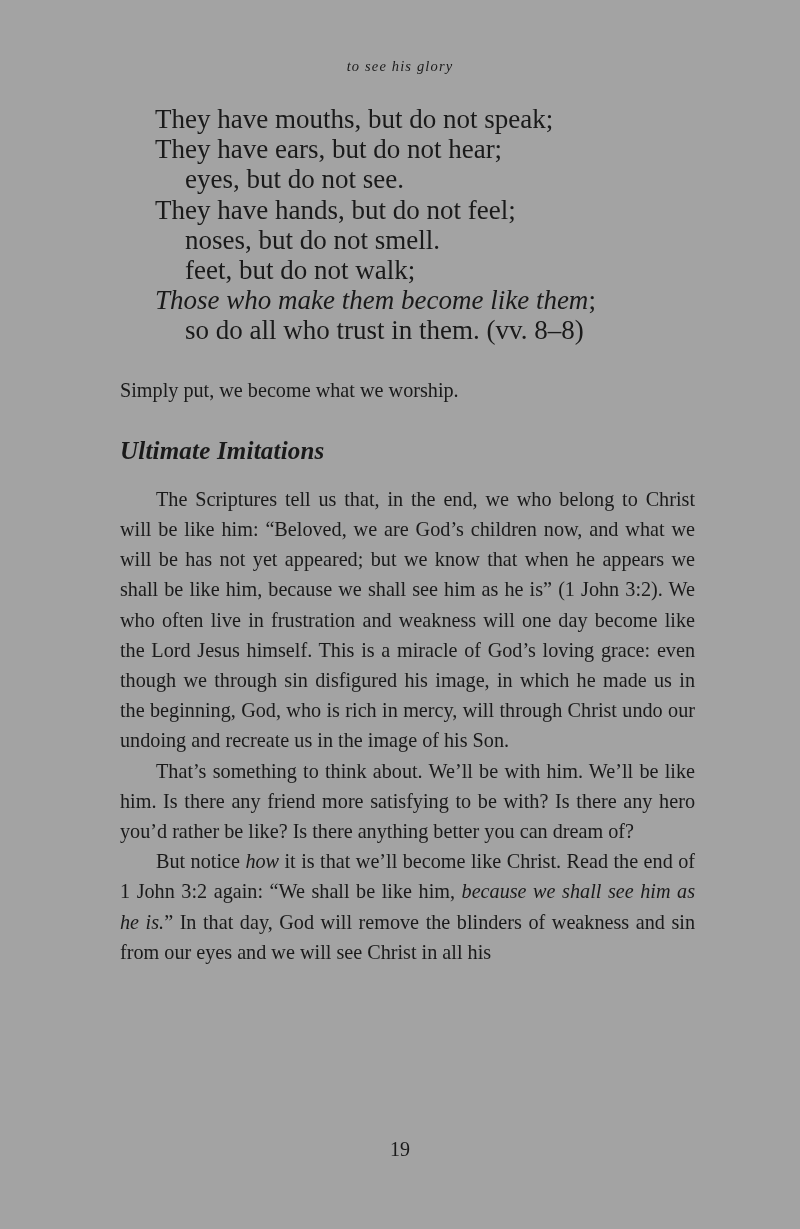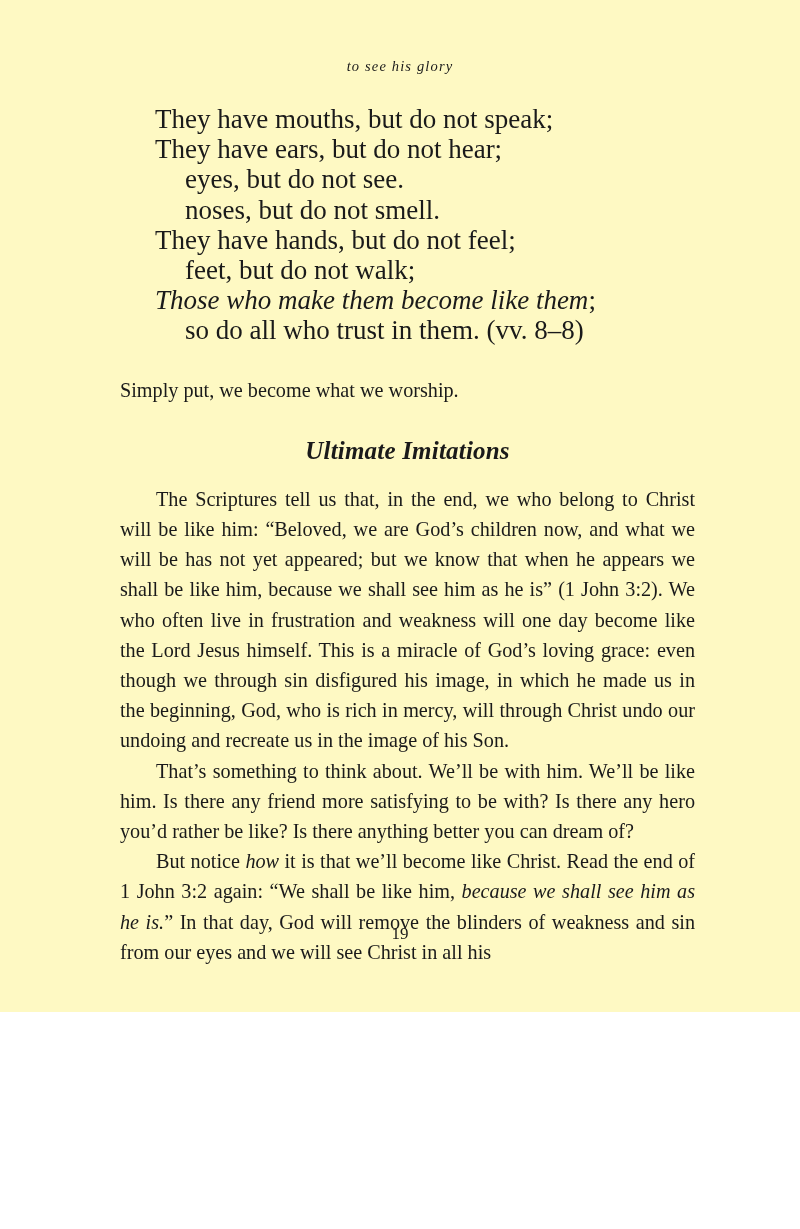--- a/index.html
+++ b/index.html
@@ -4,22 +4,22 @@
 <style>
   html, body {
     margin: 0;
     padding: 0;
     background: #ffffff;
   }
 
   .page {
     position: relative;
     width: 800px;
-    height: 1012px;
-    background: #fef9c3;
+    height: 1229px;
+    background: #a3a3a3;
     margin: 0 auto;
     overflow: hidden;
     font-family: "Liberation Serif", "DejaVu Serif", serif;
     color: #1a1a1a;
     -webkit-font-smoothing: antialiased;
   }
 
   
   .running-head {
     position: absolute;
@@ -84,49 +84,48 @@
   .gap-after-head  { height: 18px; }
 
   
   .section-heading {
     font-size: 25px;
     font-weight: bold;
     font-style: italic;
     line-height: 30px;
     margin: 0;
     letter-spacing: 0.2px;
-    text-align: center;
   }
 
   
   .folio {
     position: absolute;
     bottom: 68px;
     left: 0;
     width: 800px;
     text-align: center;
-    font-size: 17px;
+    font-size: 20px;
     color: #1a1a1a;
   }
 </style>
 </head>
 <body>
 
 <div class="page">
 
   <div class="running-head">to see his glory</div>
 
   <div class="text-block">
 
     <div class="poem">
       <div class="line">They have mouths, but do not speak;</div>
       <div class="line">They have ears, but do not hear;</div>
       <div class="line indent">eyes, but do not see.</div>
+      <div class="line">They have hands, but do not feel;</div>
       <div class="line indent">noses, but do not smell.</div>
-      <div class="line">They have hands, but do not feel;</div>
       <div class="line indent">feet, but do not walk;</div>
       <div class="line"><span class="it">Those who make them become like them</span><span>;</span></div>
       <div class="line indent">so do all who trust in them. (vv. 8–8)</div>
     </div>
 
     <div class="gap-after-poem"></div>
 
     <p class="para first">Simply put, we become what we worship.</p>
 
 

